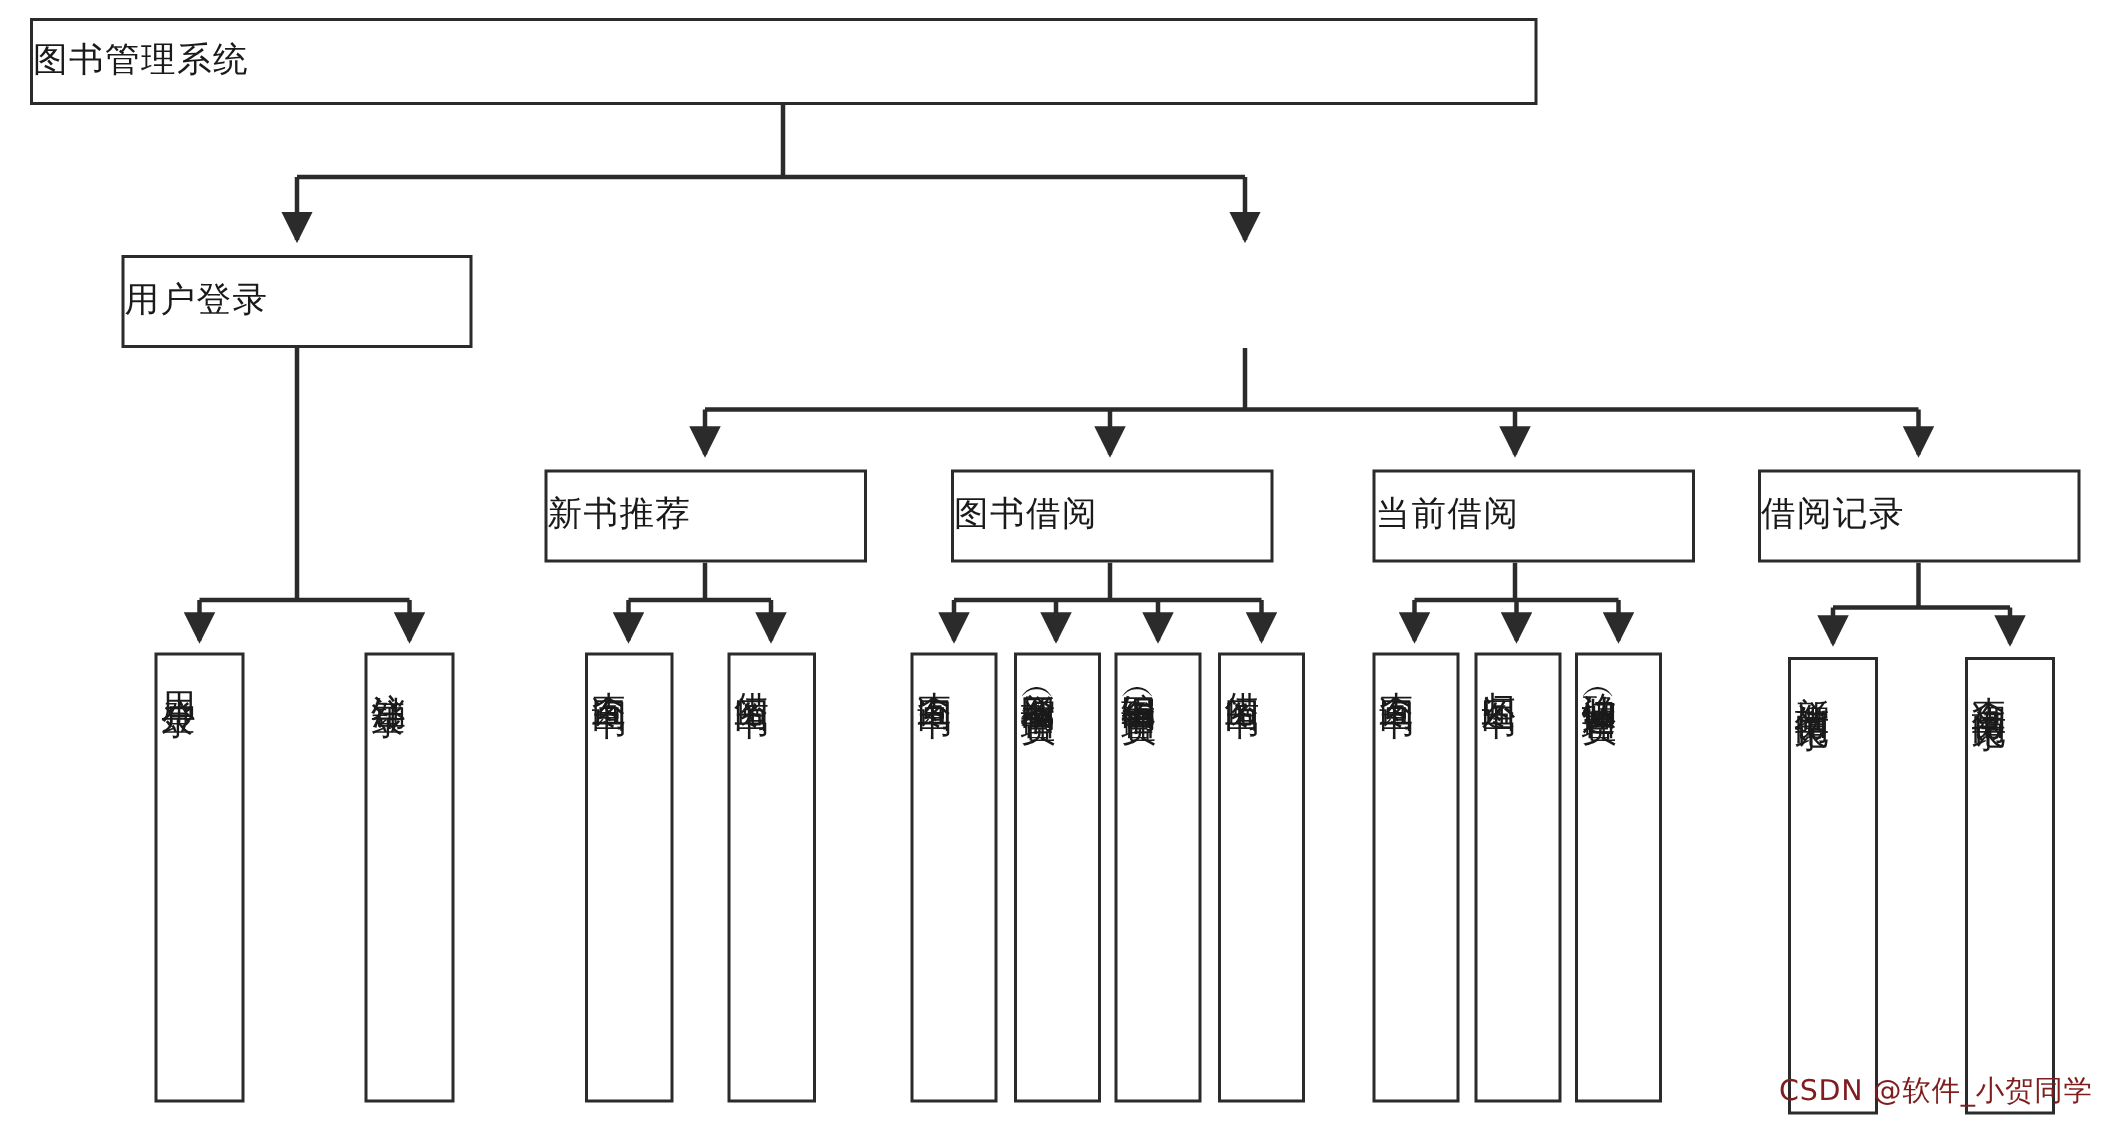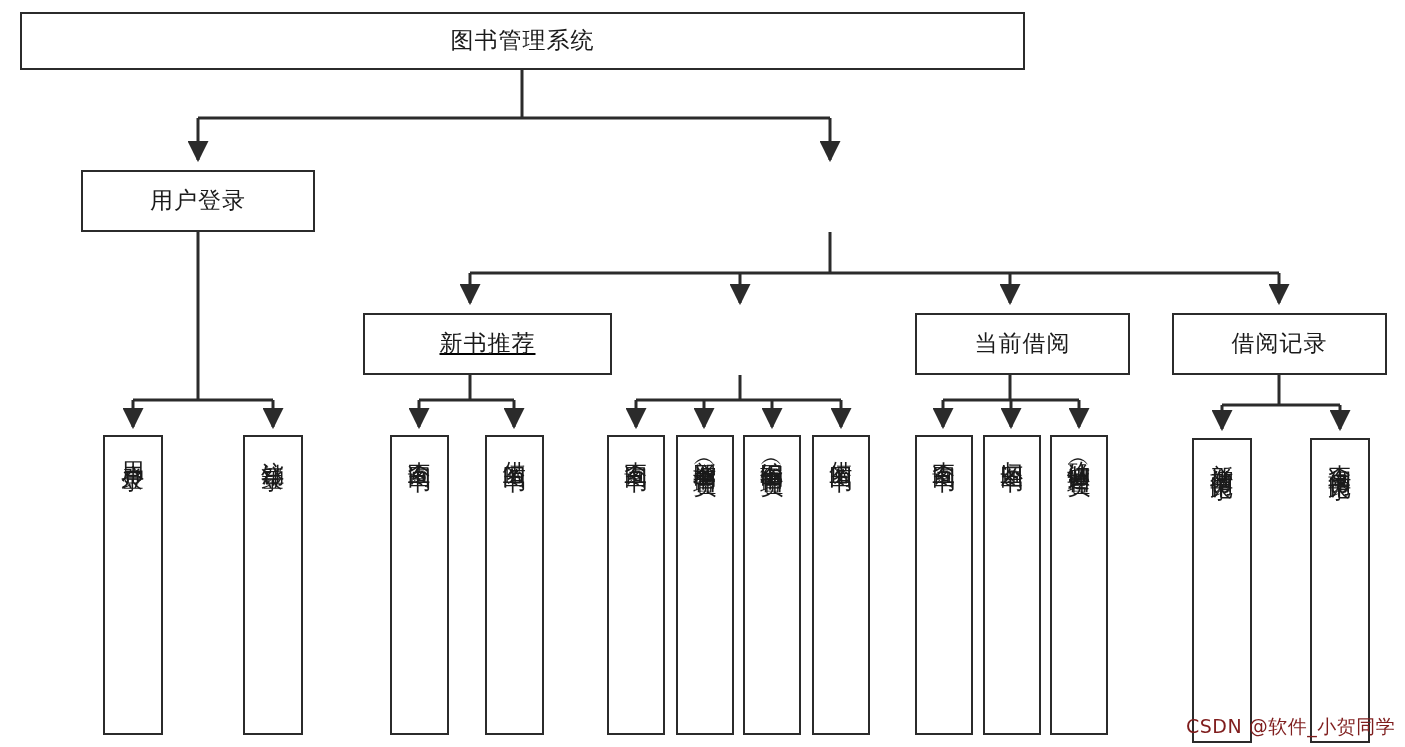--- a/index.html
+++ b/index.html
@@ -24,21 +24,21 @@
     width: 1405px;
     height: 747px;
   }
   .node {
     position: absolute;
     box-sizing: border-box;
     background: #ffffff;
     border: 2px solid #2b2b2b;
     display: flex;
     align-items: center;
-    justify-content: center;
+    justify-content: flex-start;
     overflow: hidden;
   }
   .node-h .label {
     font-size: 23px;
     color: #1a1a1a;
     letter-spacing: 1px;
     white-space: nowrap;
     line-height: 1.1;
   }
   .node-v {
@@ -125,22 +125,25 @@
   </svg>
 
   <div class="node node-h" style="left:20px; top:12px; width:1005px; height:58px;">
     <span class="label">图书管理系统</span>
   </div>
 
   <div class="node node-h" style="left:81px; top:170px; width:234px; height:62px;">
     <span class="label">用户登录</span>
   </div>
 
-  <div class="node node-h" style="left:363px; top:313px; width:249px; height:62px;text-decoration:underline;">
+  <div class="node node-h" style="left:363px; top:313px; width:215px; height:62px;">
     <span class="label">新书推荐</span>
+  </div>
+  <div class="node node-h" style="left:634px; top:313px; width:215px; height:62px;">
+    <span class="label">图书借阅</span>
   </div>
   <div class="node node-h" style="left:903px; top:313px; width:215px; height:62px;margin-left:12px;">
     <span class="label">当前借阅</span>
   </div>
   <div class="node node-h" style="left:1172px; top:313px; width:215px; height:62px;">
     <span class="label">借阅记录</span>
   </div>
 
   <div class="node node-v" style="left:103px; top:435px; width:60px; height:300px;">
     <span class="label">用户登录</span>

